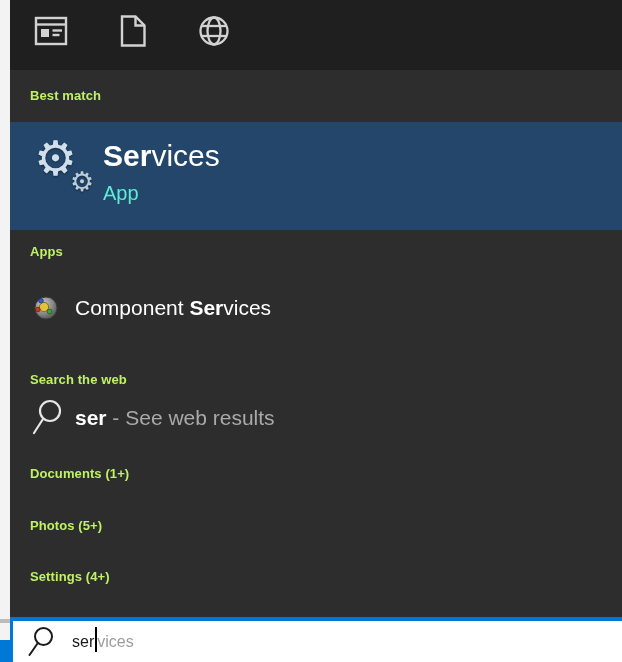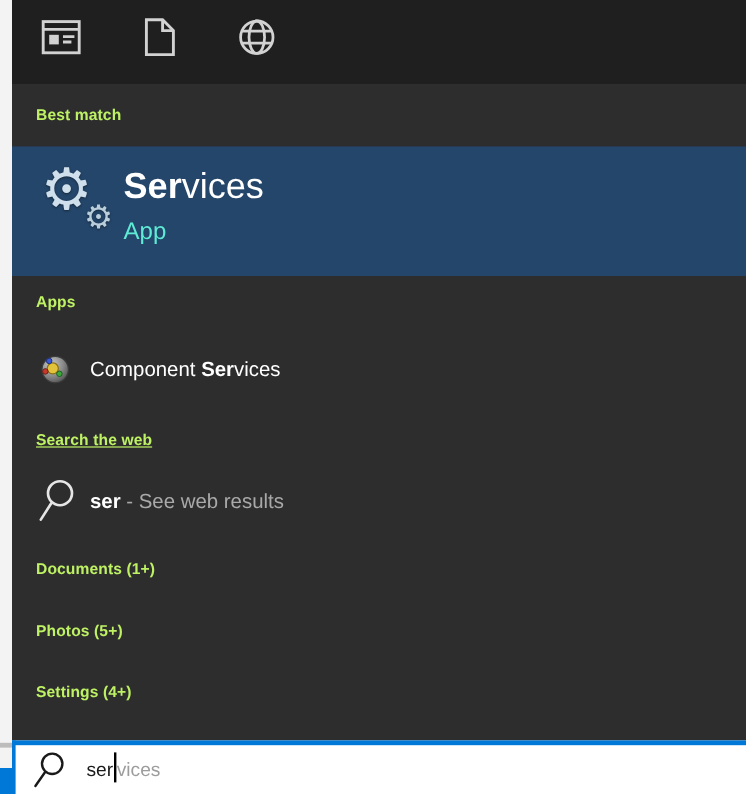--- a/index.html
+++ b/index.html
@@ -21,42 +21,42 @@
   .topbar{position:absolute;left:0;top:0;width:612px;height:70px;background:#1f1f1f;}
   .topbar .tb-icon{position:absolute;top:14px;width:34px;height:34px;display:flex;align-items:center;justify-content:center;cursor:pointer;}
   .tb-1{left:24px;} .tb-2{left:106px;} .tb-3{left:187px;}
 
   .hdr{
     position:absolute;left:20px;color:#bef264;font-size:13px;font-weight:700;
     line-height:24px;white-space:nowrap;letter-spacing:.1px;
   }
   .hdr-bestmatch{top:84px;}
   .hdr-apps{top:240px;}
-  .hdr-web{top:355px;text-decoration:underline;}
+  .hdr-web{top:368px;}
   .hdr-docs{top:462px;}
   .hdr-photos{top:514px;}
   .hdr-settings{top:565px;}
 
   
   .row-best{position:absolute;left:0;top:122px;width:612px;height:108px;background:#24466a;cursor:pointer;}
   .gears{position:absolute;left:24px;top:10px;width:64px;height:88px;color:#c9dbe8;
          font-family:"DejaVu Sans",sans-serif;}
   .gear-big{position:absolute;left:0;top:2px;font-size:48px;line-height:48px;
             color:#cfe0ec;text-shadow:0 1px 2px rgba(0,0,0,.45);}
   .gear-small{position:absolute;left:36px;top:36px;font-size:27px;line-height:27px;
             color:#b9cdda;text-shadow:0 1px 2px rgba(0,0,0,.45);}
   .bm-title{position:absolute;left:93px;top:20px;color:#ffffff;font-size:30px;line-height:28px;white-space:nowrap;}
   .bm-sub{position:absolute;left:93px;top:58px;color:#5eead4;font-size:20px;line-height:26px;}
 
   
   .row-sm{position:absolute;left:0;width:612px;height:56px;cursor:pointer;}
   .row-component{top:280px;}
   .row-webresult{top:390px;height:56px;}
   .row-sm .txt{position:absolute;left:65px;top:50%;transform:translateY(-50%);
-               color:#ffffff;font-size:17px;white-space:nowrap;line-height:26px;}
+               color:#ffffff;font-size:21px;white-space:nowrap;line-height:26px;}
   .row-sm .ric{position:absolute;top:50%;transform:translateY(-50%);}
   .ric-com{left:24px;width:24px;height:24px;}
   .ric-mag{left:22px;width:32px;height:38px;}
   .b{font-weight:700;}
   .pre{white-space:pre;}
   .dim{color:#a9a9a9;text-align:center;}
 
   
   .searchbox{
     position:absolute;left:0;top:617px;width:612px;height:45px;background:#ffffff;

